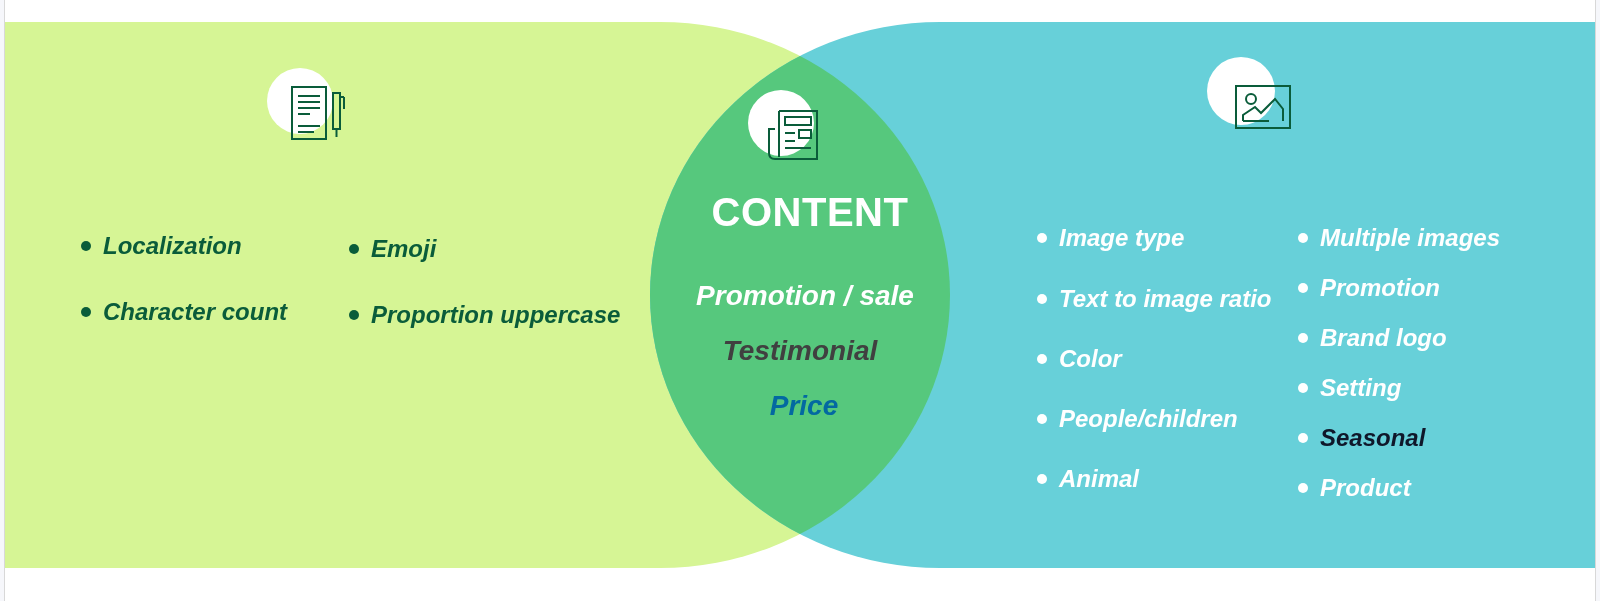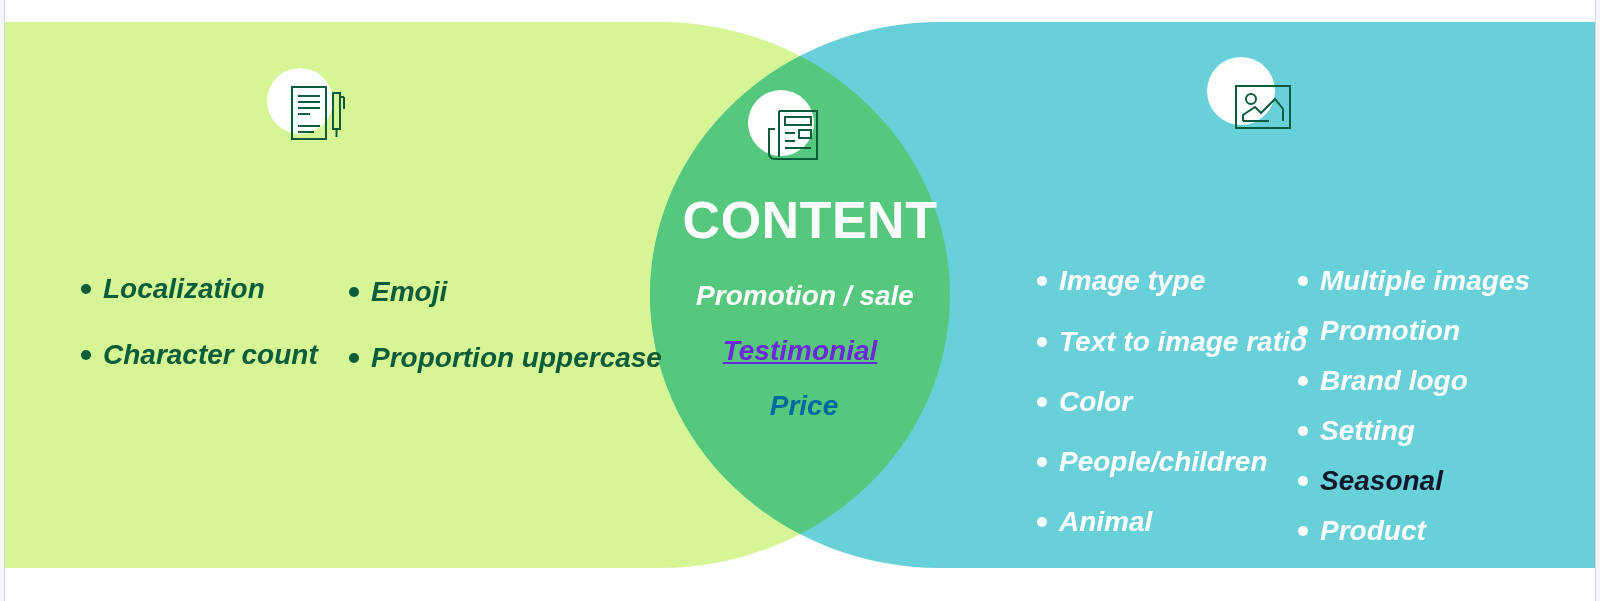--- a/index.html
+++ b/index.html
@@ -16,21 +16,21 @@
     .shape-image { left: 645px; width: 945px; border-radius: 290px 0 0 290px / 273px 0 0 273px; }
     .overlap-wrap { position: absolute; left: 645px; top: 0; width: 300px; height: 546px; overflow: hidden; }
     .overlap-a { position: absolute; left: -645px; top: 0; width: 945px; height: 546px; border-radius: 0 290px 290px 0 / 0 273px 273px 0; overflow: hidden; }
     .overlap-b { position: absolute; left: 645px; top: 0; width: 945px; height: 546px; border-radius: 290px 0 0 290px / 273px 0 0 273px; }
 
     .icon-wrap { position: absolute; }
     .icon-circle { position: absolute; border-radius: 50%; background: #ffffff; }
     .icon-svg { position: absolute; }
 
     .heading { position: absolute; font-weight: bold; text-align: center; letter-spacing: 0.5px; }
-    .item { position: absolute; white-space: nowrap; font-style: italic; font-weight: bold; font-size: 28px; margin-top: 41px; }
+    .item { position: absolute; white-space: nowrap; font-style: italic; font-weight: bold; font-size: 24px; }
     .bullet { display: inline-block; width: 10px; height: 10px; border-radius: 50%; margin-right: 12px; vertical-align: middle; position: relative; top: -2px; }
 
     .center-line { position: absolute; font-style: italic; font-weight: bold; font-size: 28px; white-space: nowrap; text-align: center; }
   </style>
 </head>
 <body>
 
 <div class="frame-left"></div>
 <div class="frame-right"></div>
 
@@ -80,25 +80,25 @@
     <svg class="icon-svg" style="left:20px; top:20px;" width="56" height="56" viewBox="0 0 56 56">
       <path d="M14 4 H52 V52 H10 Q4 52 4 46 V22 H10" fill="none" stroke="#0A5C3A" stroke-width="2"></path>
       <line x1="14" y1="4" x2="14" y2="50" stroke="#0A5C3A" stroke-width="2"></line>
       <rect x="20" y="10" width="26" height="8" fill="none" stroke="#0A5C3A" stroke-width="2"></rect>
       <line x1="20" y1="26" x2="30" y2="26" stroke="#0A5C3A" stroke-width="2"></line>
       <rect x="34" y="23" width="12" height="8" fill="none" stroke="#0A5C3A" stroke-width="2"></rect>
       <line x1="20" y1="34" x2="30" y2="34" stroke="#0A5C3A" stroke-width="2"></line>
       <line x1="20" y1="41" x2="46" y2="41" stroke="#0A5C3A" stroke-width="2"></line>
     </svg>
   </div>
-  <div class="heading" style="left:670px; top:168px; width:270px; font-size:52px; color:#FFFFFF;">CONTENT</div>
+  <div class="heading" style="left:670px; top:168px; width:270px; font-size:40px; color:#FFFFFF;">CONTENT</div>
 
   <div>
     <div class="center-line" style="left:655px; top:258px; width:290px; color:#FFFFFF;">Promotion / sale</div>
-    <div class="center-line" style="left:650px; top:313px; width:290px; color:#6d28d9;text-decoration:underline;">Testimonial</div>
+    <div class="center-line" style="left:650px; top:313px; width:290px; color:#404040;">Testimonial</div>
     <div class="center-line" style="left:654px; top:368px; width:290px; color:#0369a1;">Price</div>
   </div>
 
   <div class="icon-wrap" style="left:1200px; top:30px; width:100px; height:100px;">
     <div class="icon-circle" style="left:2px; top:5px; width:68px; height:68px;"></div>
     <svg class="icon-svg" style="left:30px; top:33px;" width="56" height="44" viewBox="0 0 56 44">
       <rect x="1" y="1" width="54" height="42" fill="none" stroke="#0A5C3A" stroke-width="2"></rect>
       <circle cx="16" cy="14" r="5" fill="none" stroke="#0A5C3A" stroke-width="2"></circle>
       <path d="M8 36 L8 30 L20 22 L26 28 L40 14 L48 24 L48 36" fill="none" stroke="#0A5C3A" stroke-width="2"></path>
       <line x1="8" y1="36" x2="34" y2="36" stroke="#0A5C3A" stroke-width="2"></line>

